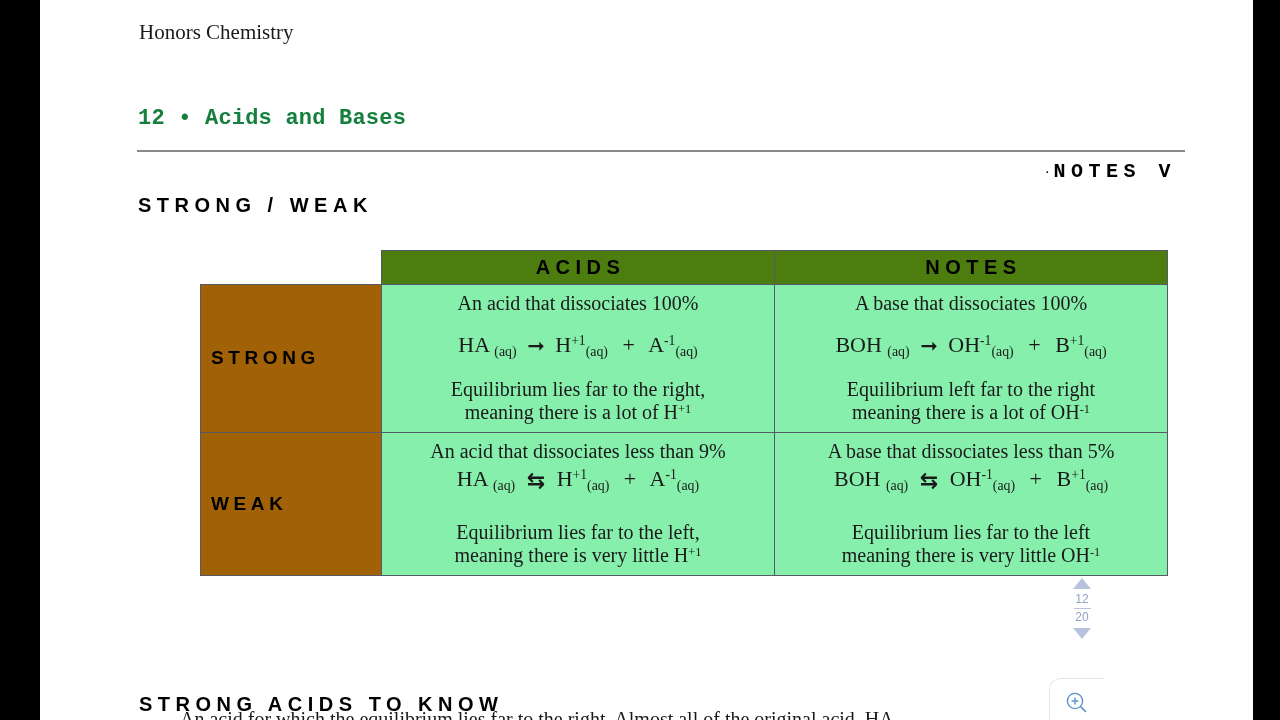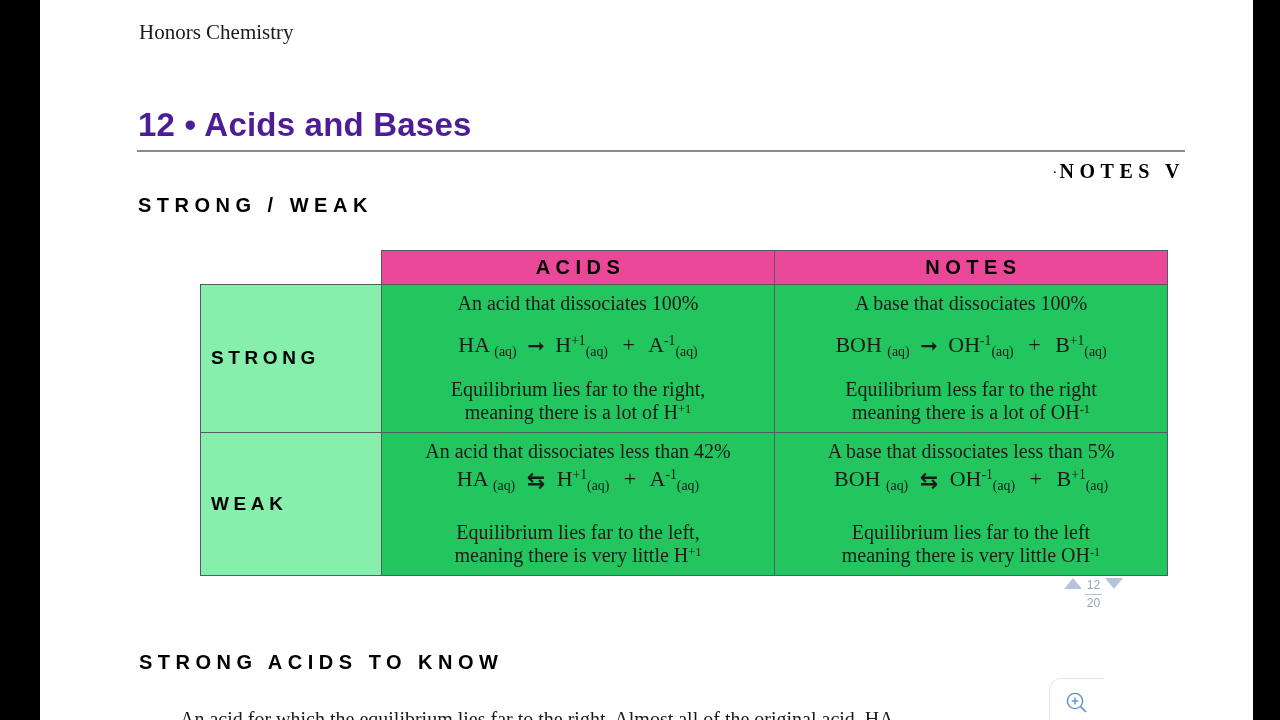--- a/index.html
+++ b/index.html
@@ -56,40 +56,40 @@
     margin: 0 2px;
   }
   .w-name   { width: 372px; }
   .w-period { width: 44px; }
   .w-datepart { width: 40px; }
   
   .chapter-title {
     position: absolute;
     left: 98px;
     top: 106px;
-    font-family: Liberation Sans, sans-serif;
-    font-weight: bold;
-    font-size: 33px;
+    font-family: Liberation Mono, monospace;
+    font-weight: bold;
+    font-size: 22px;
     letter-spacing: 0.2px;
-    color: #4c1d95;
+    color: #15803d;
     white-space: nowrap;
   }
   .title-rule {
     position: absolute;
     left: 97px;
     top: 150px;
     width: 1048px;
     height: 0;
     border-top: 2.2px solid #8a8a8a;
   }
   .notes-label {
     position: absolute;
-    right: 68px;
+    right: 77px;
     top: 160px;
-    font-family: Liberation Serif, serif;
+    font-family: Liberation Mono, monospace;
     font-weight: bold;
     font-size: 20px;
     letter-spacing: 5.5px;
     color: #000000;
     white-space: nowrap;
   }
   .notes-dot {
     font-size: 11px;
     letter-spacing: 0;
     vertical-align: 2px;
@@ -99,21 +99,21 @@
   .section-heading {
     position: absolute;
     font-family: "Liberation Sans", sans-serif;
     font-weight: bold;
     font-size: 20px;
     letter-spacing: 5.5px;
     color: #000000;
     white-space: nowrap;
   }
   #heading-strong-weak { left: 98px; top: 194px; }
-  #heading-strong-acids { left: 99px; top: 651px; }
+  #heading-strong-acids { left: 99px; top: 693px; }
   .body-line {
     position: absolute;
     left: 140px;
     top: 708px;
     font-size: 20px;
     color: #1a1a1a;
     white-space: nowrap;
   }
   
   #sw-table {
@@ -131,42 +131,42 @@
     vertical-align: middle;
     box-sizing: border-box;
   }
   #sw-table .corner-blank {
     border: none;
     background: transparent;
     width: 181px;
   }
   #sw-table thead th {
     height: 34px;
-    background: #ec4899;
+    background: #4d7c0f;
     font-family: "Liberation Sans", sans-serif;
     font-weight: bold;
     font-size: 20px;
     letter-spacing: 5.5px;
     text-align: center;
     color: #000000;
   }
   #sw-table thead th span { padding-left: 5px; }
   .rowlabel {
-    background: #86efac;
+    background: #a16207;
     font-family: "Liberation Sans", sans-serif;
     font-weight: bold;
     font-size: 19px;
     letter-spacing: 4.6px;
     color: #000000;
     text-align: left;
     padding-left: 10px !important;
     width: 181px;
   }
   .cell {
-    background: #22c55e;
+    background: #86efac;
     text-align: center;
     font-size: 20px;
     color: #1a1a1a;
     line-height: 1.16;
     padding: 7px 8px 8px 8px !important;
   }
   .cell .desc { display: block; }
   .cell .eq {
     display: block;
     font-size: 22px;
@@ -201,21 +201,22 @@
     vertical-align: -2px;
   }
   .plus { margin: 0 9px; }
   
   #page-nav {
     position: absolute;
     right: 4px;
     top: 578px;
     width: 36px;
     display: flex;
-    flex-direction: row;
+    flex-direction: column;
+    align-items: center;
     gap: 3px;
   }
   .tri {
     width: 0; height: 0;
     border-left: 9px solid transparent;
     border-right: 9px solid transparent;
     cursor: pointer;
   }
   .tri-up { border-bottom: 11px solid #b7c3dc; }
   .tri-down { border-top: 11px solid #b7c3dc; }
@@ -283,30 +284,30 @@
             <span class="eq">HA <sub>(aq)</sub> <span class="arrow">➞</span> H<sup>+1</sup><sub>(aq)</sub> <span class="plus">+</span> A<sup>-1</sup><sub>(aq)</sub></span>
             <span class="concl">
               <span class="l">Equilibrium lies far to the right,</span>
               <span class="l">meaning there is a lot of H<sup>+1</sup></span>
             </span>
           </td>
           <td class="cell">
             <span class="desc">A base that dissociates 100%</span>
             <span class="eq">BOH <sub>(aq)</sub> <span class="arrow">➞</span> OH<sup>-1</sup><sub>(aq)</sub> <span class="plus">+</span> B<sup>+1</sup><sub>(aq)</sub></span>
             <span class="concl">
-              <span class="l">Equilibrium less far to the right</span>
+              <span class="l">Equilibrium left far to the right</span>
               <span class="l">meaning there is a lot of OH<sup>-1</sup></span>
             </span>
           </td>
         </tr>
 
         <tr class="row-weak">
           <td class="rowlabel">WEAK</td>
           <td class="cell">
-            <span class="desc">An acid that dissociates less than 42%</span>
+            <span class="desc">An acid that dissociates less than 9%</span>
             <span class="eq">HA <sub>(aq)</sub> <span class="arrow-eq">⇆</span> H<sup>+1</sup><sub>(aq)</sub> <span class="plus">+</span> A<sup>-1</sup><sub>(aq)</sub></span>
             <span class="concl">
               <span class="l">Equilibrium lies far to the left,</span>
               <span class="l">meaning there is very little H<sup>+1</sup></span>
             </span>
           </td>
           <td class="cell">
             <span class="desc">A base that dissociates less than 5%</span>
             <span class="eq">BOH <sub>(aq)</sub> <span class="arrow-eq">⇆</span> OH<sup>-1</sup><sub>(aq)</sub> <span class="plus">+</span> B<sup>+1</sup><sub>(aq)</sub></span>
             <span class="concl">

